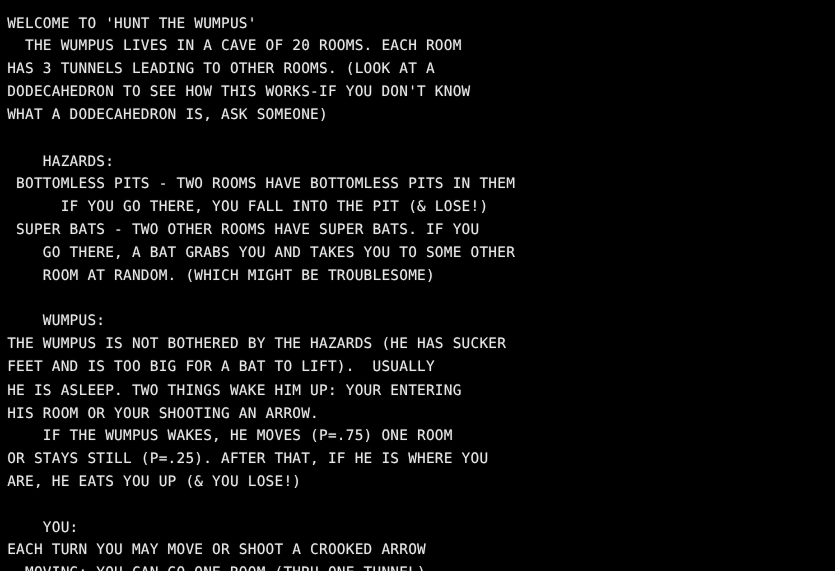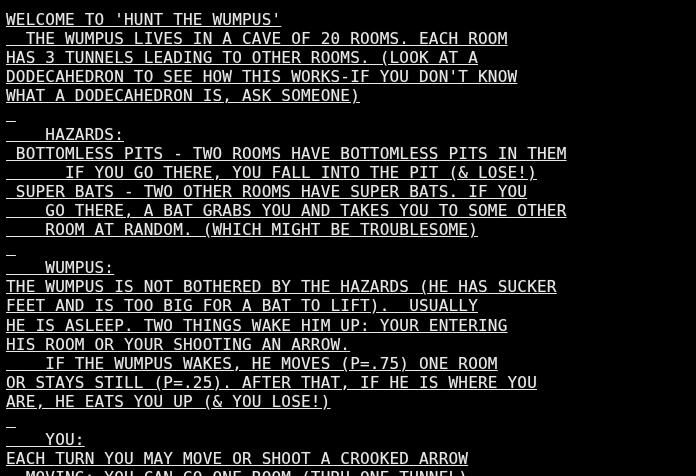--- a/index.html
+++ b/index.html
@@ -11,29 +11,28 @@
     width: 696px;
     height: 476px;
     overflow: hidden;
   }
   #terminal {
     width: 696px;
     height: 476px;
     background: #000000;
     color: #e8e8e8;
     font-family: "DejaVu Sans Mono", monospace;
-    font-size: 16px;
+    font-size: 12px;
     line-height: 19.1px;
     letter-spacing: 0.2px;
     padding: 10px 0 0 6px;
     box-sizing: border-box;
     white-space: pre;
     overflow: hidden;
     text-shadow: 0 0 1px rgba(232,232,232,0.35);
-    text-decoration: underline;
   }
   .line {
     white-space: pre;
     min-height: 19.1px;
   }
 </style>
 </head>
 <body>
 
 <div id="terminal" style="color: rgb(232, 232, 232); background: rgb(0, 0, 0);"><div class="line">WELCOME TO 'HUNT THE WUMPUS'</div><div class="line">  THE WUMPUS LIVES IN A CAVE OF 20 ROOMS. EACH ROOM</div><div class="line">HAS 3 TUNNELS LEADING TO OTHER ROOMS. (LOOK AT A</div><div class="line">DODECAHEDRON TO SEE HOW THIS WORKS-IF YOU DON'T KNOW</div><div class="line">WHAT A DODECAHEDRON IS, ASK SOMEONE)</div><div class="line">&nbsp;</div><div class="line">    HAZARDS:</div><div class="line"> BOTTOMLESS PITS - TWO ROOMS HAVE BOTTOMLESS PITS IN THEM</div><div class="line">      IF YOU GO THERE, YOU FALL INTO THE PIT (&amp; LOSE!)</div><div class="line"> SUPER BATS - TWO OTHER ROOMS HAVE SUPER BATS. IF YOU</div><div class="line">    GO THERE, A BAT GRABS YOU AND TAKES YOU TO SOME OTHER</div><div class="line">    ROOM AT RANDOM. (WHICH MIGHT BE TROUBLESOME)</div><div class="line">&nbsp;</div><div class="line">    WUMPUS:</div><div class="line">THE WUMPUS IS NOT BOTHERED BY THE HAZARDS (HE HAS SUCKER</div><div class="line">FEET AND IS TOO BIG FOR A BAT TO LIFT).  USUALLY</div><div class="line">HE IS ASLEEP. TWO THINGS WAKE HIM UP: YOUR ENTERING</div><div class="line">HIS ROOM OR YOUR SHOOTING AN ARROW.</div><div class="line">    IF THE WUMPUS WAKES, HE MOVES (P=.75) ONE ROOM</div><div class="line">OR STAYS STILL (P=.25). AFTER THAT, IF HE IS WHERE YOU</div><div class="line">ARE, HE EATS YOU UP (&amp; YOU LOSE!)</div><div class="line">&nbsp;</div><div class="line">    YOU:</div><div class="line">EACH TURN YOU MAY MOVE OR SHOOT A CROOKED ARROW</div><div class="line">  MOVING: YOU CAN GO ONE ROOM (THRU ONE TUNNEL)</div></div>

